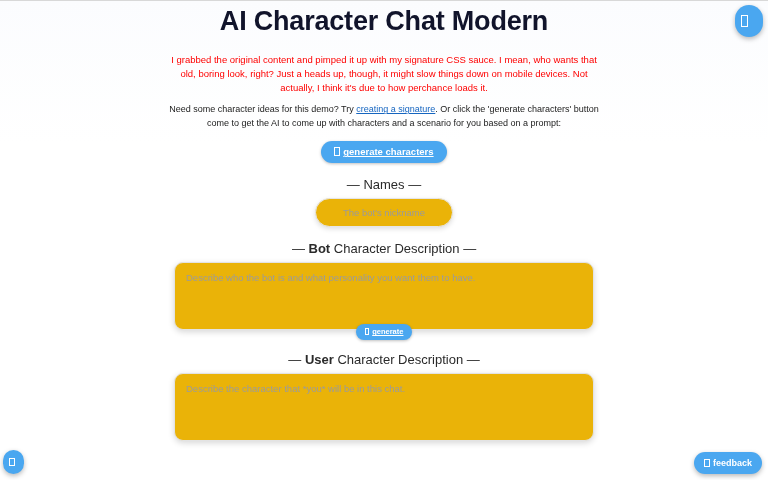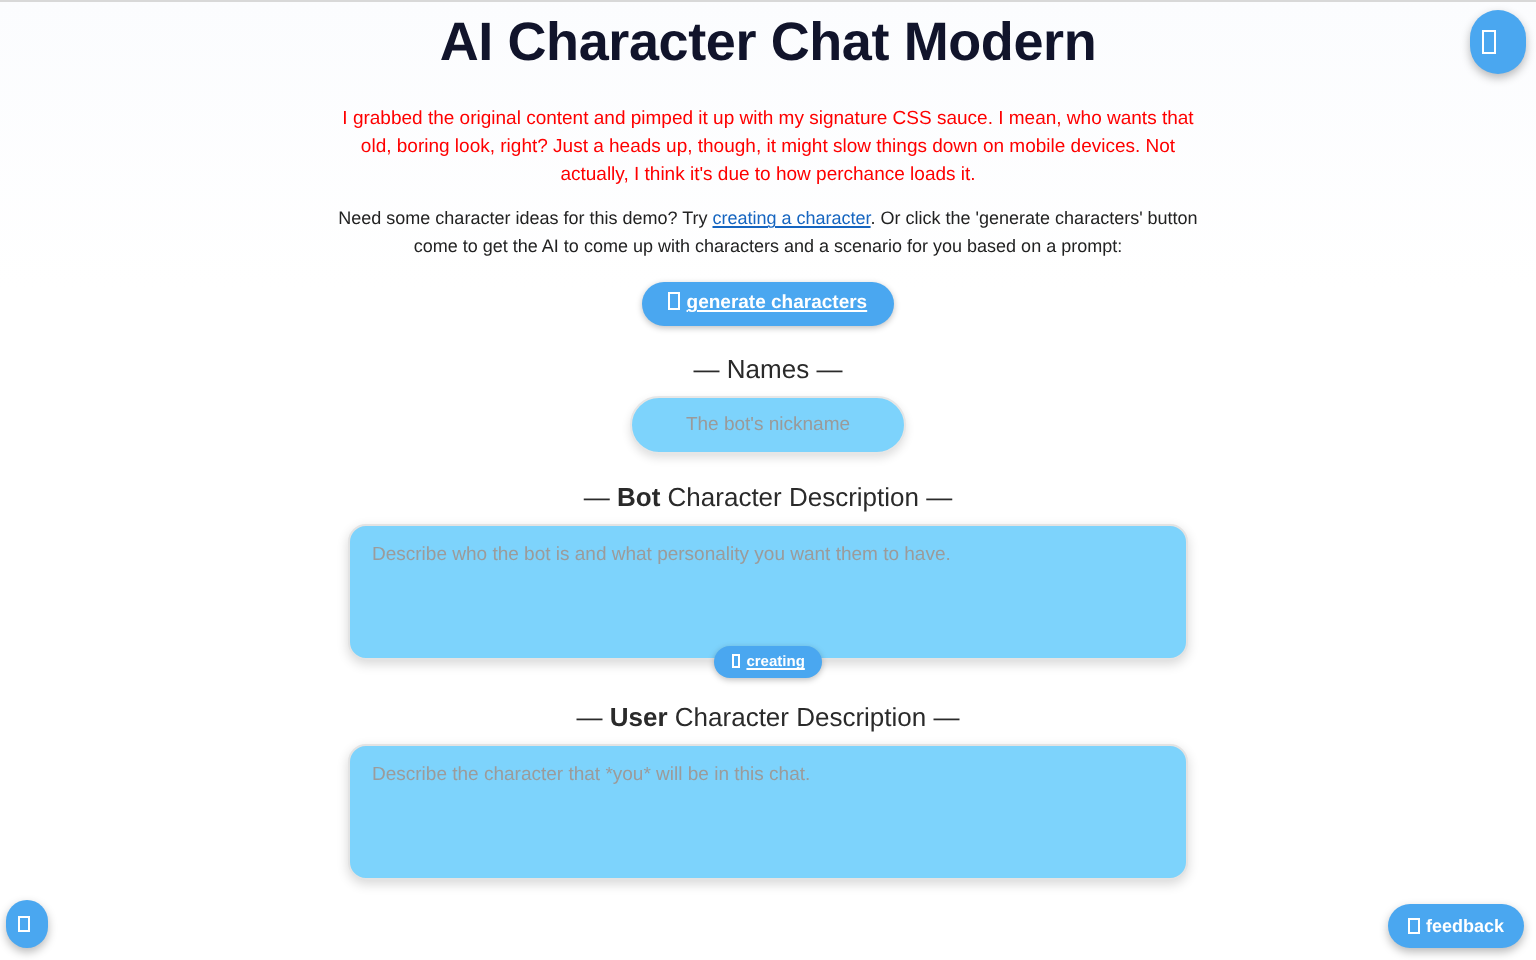--- a/index.html
+++ b/index.html
@@ -97,37 +97,37 @@
     margin-bottom: 6px;
   }
   .section-label b { font-weight: bold; }
   .pill-input {
     display: block;
     width: 138px;
     margin: 0 auto 8px auto;
     height: 29px;
     border-radius: 999px;
     border: 1px solid #e6e6e6;
-    background: #7dd3fc;
+    background: #eab308;
     box-shadow: 0 2px 5px rgba(0,0,0,0.13);
     text-align: center;
     font-size: 9.5px;
     color: #555;
     font-family: "Liberation Sans", sans-serif;
     outline: none;
   }
   .pill-input::placeholder { color: #9a9a9a; }
   .area-wrap { width: 420px; margin: 0 auto; }
   .textarea {
     display: block;
     width: 420px;
     height: 68px;
     border-radius: 9px;
     border: 1px solid #e3e3e3;
-    background: #7dd3fc;
+    background: #eab308;
     box-shadow: 0 2px 6px rgba(0,0,0,0.16);
     padding: 9px 11px;
     font-size: 9.5px;
     color: #555;
     font-family: "Liberation Sans", sans-serif;
     resize: none;
     outline: none;
     line-height: 1.35;
   }
   .textarea::placeholder { color: #9b9b9b; }
@@ -169,38 +169,38 @@
 <body>
 
 <div class="top-edge"></div>
 
 <div class="page">
 
   <h1 class="title">AI Character Chat Modern</h1>
 
   <p class="warning">I grabbed the original content and pimped it up with my signature CSS sauce. I mean, who wants that old, boring look, right? Just a heads up, though, it might slow things down on mobile devices. Not actually, I think it's due to how perchance loads it.</p>
 
-  <p class="intro"><span>Need some character ideas for this demo? Try </span><a href="#">creating a character</a><span>. Or click the 'generate characters' button come to get the AI to come up with characters and a scenario for you based on a prompt:</span></p>
+  <p class="intro"><span>Need some character ideas for this demo? Try </span><a href="#">creating a signature</a><span>. Or click the 'generate characters' button come to get the AI to come up with characters and a scenario for you based on a prompt:</span></p>
 
   <div class="center-row">
     <button class="btn-blue btn-generate-characters"><span class="tofu"></span><span>generate characters</span></button>
   </div>
 
   <div class="section-label">— Names —</div>
 
   <input class="pill-input" placeholder="The bot's nickname" style="">
 
   <div class="section-label"><span>—</span> <b>Bot</b><span> Character Description </span><span>—</span></div>
 
   <div class="area-wrap">
     <textarea class="textarea" placeholder="Describe who the bot is and what personality you want them to have." style=""></textarea>
   </div>
 
   <div class="center-row">
-    <button class="btn-blue btn-generate-small"><span class="tofu"></span><span>creating</span></button>
+    <button class="btn-blue btn-generate-small"><span class="tofu"></span><span>generate</span></button>
   </div>
 
   <div class="section-label" style="margin-top:2px;"><span>—</span> <b>User</b><span> Character Description </span><span>—</span></div>
 
   <div class="area-wrap">
     <textarea class="textarea" placeholder="Describe the character that *you* will be in this chat." style=""></textarea>
   </div>
 
 </div>
 

